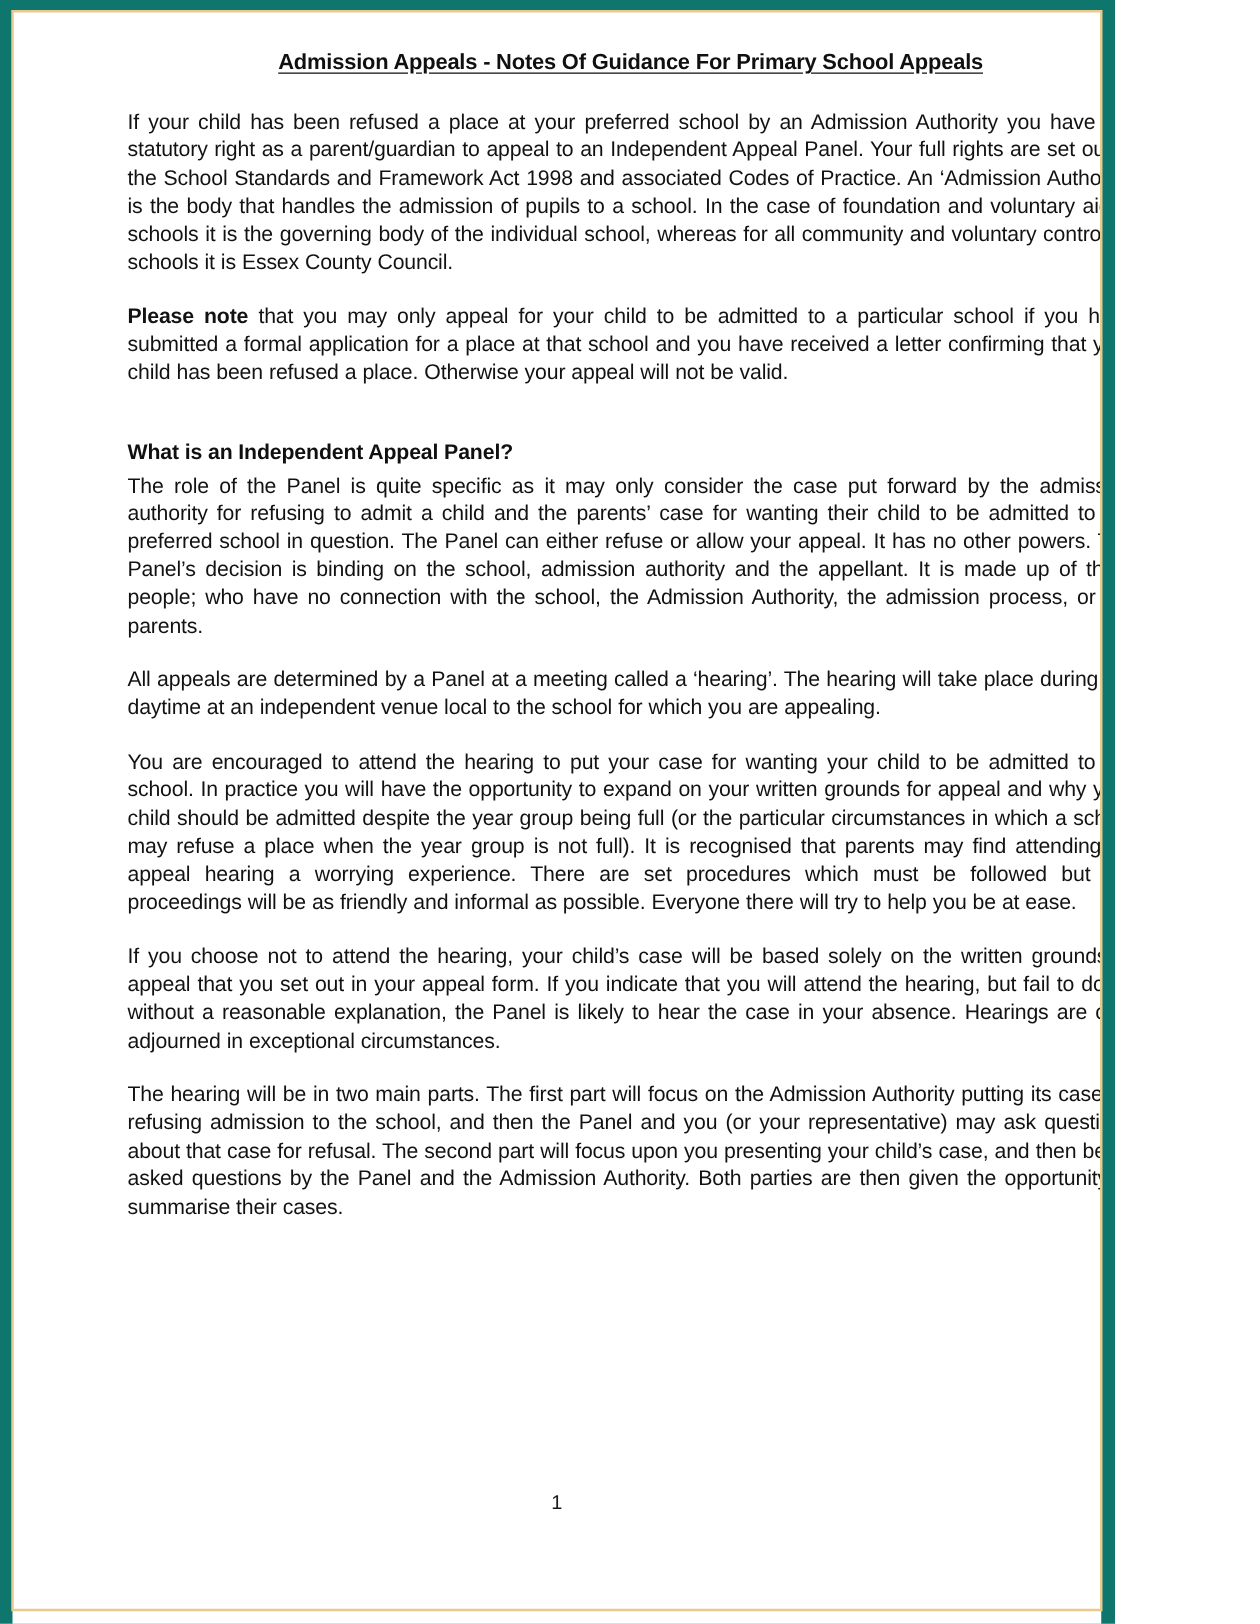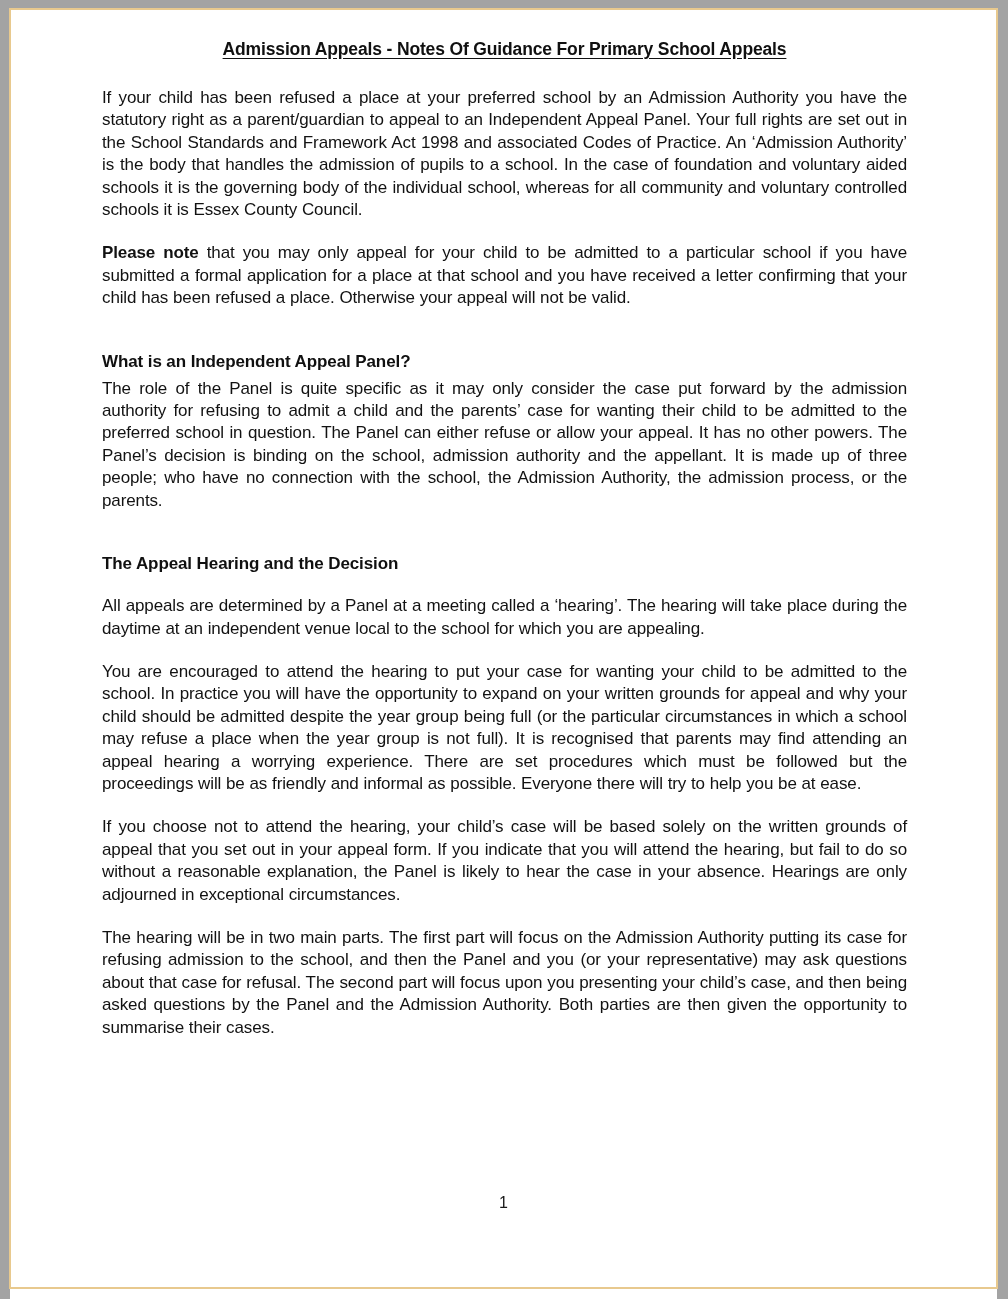--- a/index.html
+++ b/index.html
@@ -10,24 +10,24 @@
   body {
     width: 1008px;
     height: 1299px;
     font-family: "Liberation Sans", sans-serif;
     overflow: hidden;
   }
 
   
   #scan-frame {
     position: relative;
-    width: 1008px;
+    width: 892px;
     height: 1299px;
     box-sizing: border-box;
-    background: #a3a3a3;
+    background: #0f766e;
     padding: 9px 11px 0 10px;
   }
   #scan-frame::after {
     
     content: "";
     position: absolute;
     left: 9px;  top: 8px;
     right: 10px; bottom: 10px;
     border: 2px solid #e8c98e;
     pointer-events: none;
@@ -109,21 +109,20 @@
 
 
       <p class="para">If your child has been refused a place at your preferred school by an Admission Authority you have the statutory right as a parent/guardian to appeal to an Independent Appeal Panel.  Your full rights are set out in the School Standards and Framework Act 1998 and associated Codes of Practice.  An ‘Admission Authority’ is the body that handles the admission of pupils to a school.  In the case of foundation and voluntary aided schools it is the governing body of the individual school, whereas for all community and voluntary controlled schools it is Essex County Council.</p>
 
       <p class="para"><span class="b">Please note</span><span> that you may only appeal for your child to be admitted to a particular school if you have submitted a formal application for a place at that school and you have received a letter confirming that your child has been refused a place.  Otherwise your appeal will not be valid.</span></p>
 
       <h2 class="section-heading">What is an Independent Appeal Panel?</h2>
 
       <p class="para">The role of the Panel is quite specific as it may only consider the case put forward by the admission authority for refusing to admit a child and the parents’ case for wanting their child to be admitted to the preferred school in question.  The Panel can either refuse or allow your appeal.  It has no other powers.  The Panel’s decision is binding on the school, admission authority and the appellant.  It is made up of three people; who have no connection with the school, the Admission Authority, the admission process, or the parents.</p>
 
-      <h2 class="section-heading spaced-after">The Appeal Hearing and the Decision</h2>
 
       <p class="para">All appeals are determined by a Panel at a meeting called a ‘hearing’.  The hearing will take place during the daytime at an independent venue local to the school for which you are appealing.</p>
 
       <p class="para">You are encouraged to attend the hearing to put your case for wanting your child to be admitted to the school.  In practice you will have the opportunity to expand on your written grounds for appeal and why your child should be admitted despite the year group being full (or the particular circumstances in which a school may refuse a place when the year group is not full).  It is recognised that parents may find attending an appeal hearing a worrying experience.  There are set procedures which must be followed but the proceedings will be as friendly and informal as possible.  Everyone there will try to help you be at ease.</p>
 
       <p class="para">If you choose not to attend the hearing, your child’s case will be based solely on the written grounds of appeal that you set out in your appeal form.  If you indicate that you will attend the hearing, but fail to do so without a reasonable explanation, the Panel is likely to hear the case in your absence.  Hearings are only adjourned in exceptional circumstances.</p>
 
       <p class="para">The hearing will be in two main parts.  The first part will focus on the Admission Authority putting its case for refusing admission to the school, and then the Panel and you (or your representative) may ask questions about that case for refusal.  The second part will focus upon you presenting your child’s case, and then being asked questions by the Panel and the Admission Authority.  Both parties are then given the opportunity to summarise their cases.</p>
 
     </div>

